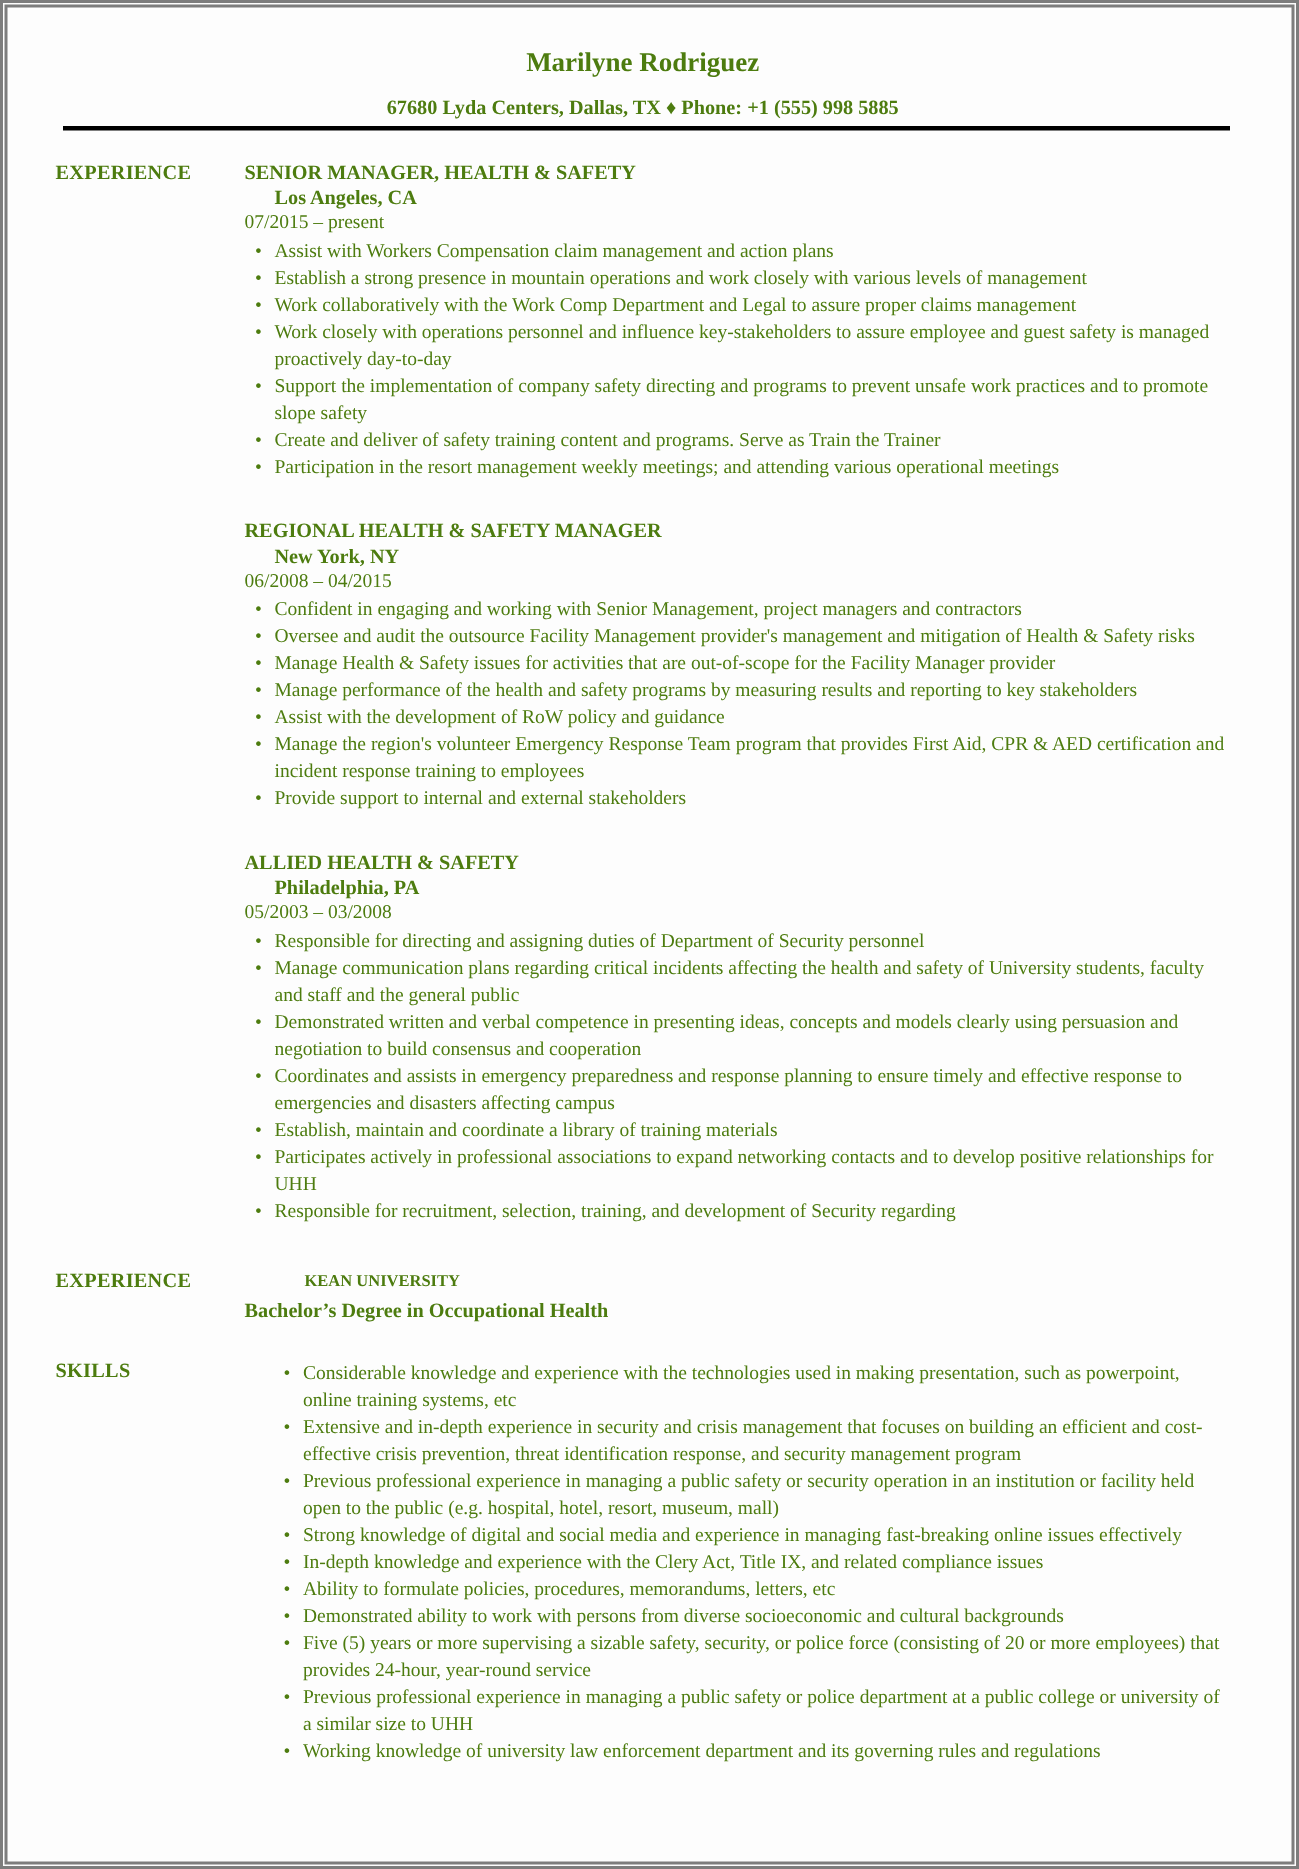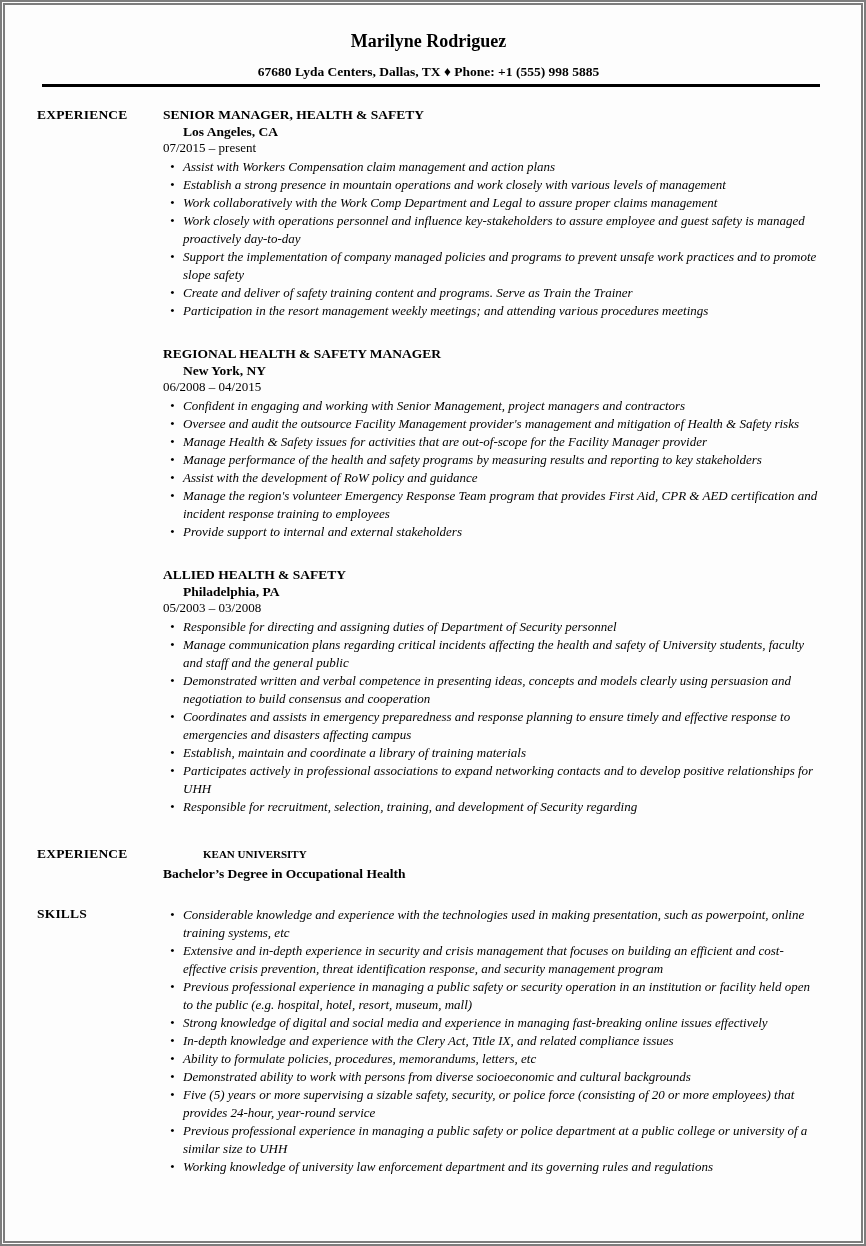--- a/index.html
+++ b/index.html
@@ -6,21 +6,21 @@
   .page {
     position: relative;
     width: 866px;
     height: 1246px;
     box-sizing: border-box;
     background: #fdfdfd;
     border: 5px double #7d7d7d;
     padding: 22px 41px 16px 32px;
     overflow: hidden;
     font-family: "Liberation Serif", "DejaVu Serif", serif;
-    color: #000000;
+    color: #4d7c0f;
   }
   .name {
     margin: 2px 0 10px 0;
     text-align: center;
     font-size: 18px;
     line-height: 24px;
     font-weight: bold;
   }
   .contact {
     text-align: center;
@@ -31,21 +31,21 @@
   }
   .divider {
     border: none;
     height: 3px;
     background: #000;
     margin: 2px 0 0 5px;
   }
   .section { display: grid; grid-template-columns: 126px 1fr; }
   .section-experience { margin-top: 18px; }
   .section-education  { margin-top: 28px; }
-  .section-skills     { margin-top: 20px; }
+  .section-skills     { margin-top: 20px; gap: 19px; }
   .section-label {
     font-size: 13.5px;
     font-weight: bold;
     line-height: 19px;
     letter-spacing: 0.2px;
   }
   .job + .job { margin-top: 24px; }
   .job-title {
     margin: 0;
     font-size: 13.5px;
@@ -60,21 +60,20 @@
   }
   .job-dates {
     font-size: 13px;
     line-height: 16px;
     font-family: Liberation Serif, serif;
   }
   ul.bullets {
     list-style: none;
     margin: 2px 0 0 0;
     padding: 0 0 0 20px;
-    font-style: italic;
   }
   ul.bullets li {
     position: relative;
     font-size: 13px;
     line-height: 18px;
   }
   ul.bullets li::before {
     content: "\2022";
     position: absolute;
     left: -13px;
@@ -111,23 +110,23 @@
 
         <article class="job">
           <h2 class="job-title">SENIOR MANAGER, HEALTH &amp; SAFETY</h2>
           <div class="job-location">Los Angeles, CA</div>
           <div class="job-dates">07/2015 – present</div>
           <ul class="bullets">
             <li>Assist with Workers Compensation claim management and action plans</li>
             <li>Establish a strong presence in mountain operations and work closely with various levels of management</li>
             <li>Work collaboratively with the Work Comp Department and Legal to assure proper claims management</li>
             <li>Work closely with operations personnel and influence key-stakeholders to assure employee and guest safety is managed proactively day-to-day</li>
-            <li>Support the implementation of company managed policies and programs to prevent unsafe work practices and to promote slope safety</li>
+            <li>Support the implementation of company safety directing and programs to prevent unsafe work practices and to promote slope safety</li>
             <li>Create and deliver of safety training content and programs. Serve as Train the Trainer</li>
-            <li>Participation in the resort management weekly meetings; and attending various procedures meetings</li>
+            <li>Participation in the resort management weekly meetings; and attending various operational meetings</li>
           </ul>
         </article>
 
         <article class="job">
           <h2 class="job-title">REGIONAL HEALTH &amp; SAFETY MANAGER</h2>
           <div class="job-location">New York, NY</div>
           <div class="job-dates">06/2008 – 04/2015</div>
           <ul class="bullets">
             <li>Confident in engaging and working with Senior Management, project managers and contractors</li>
             <li>Oversee and audit the outsource Facility Management provider's management and mitigation of Health &amp; Safety risks</li>

